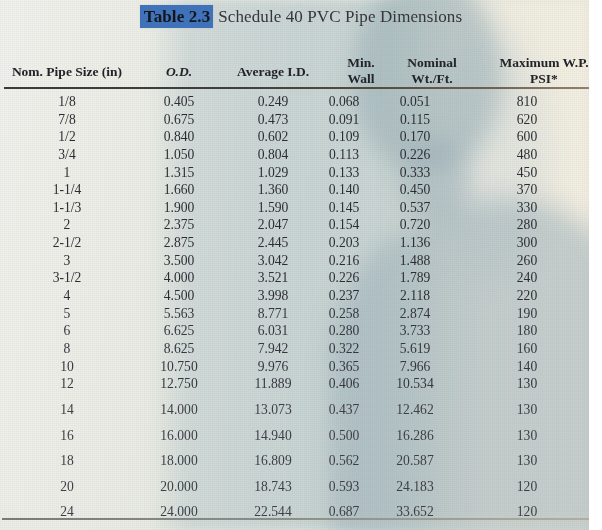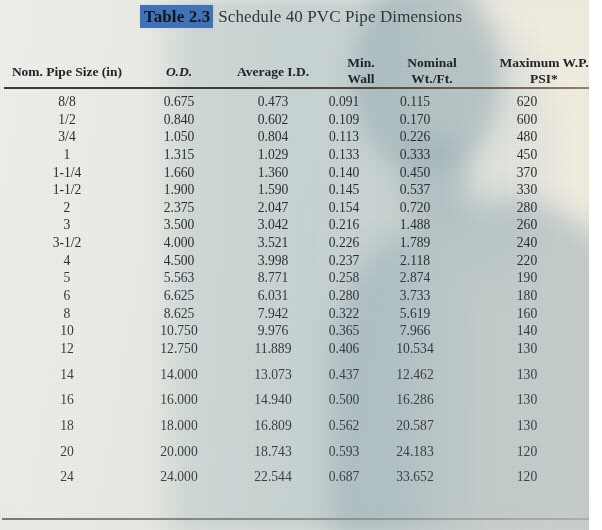--- a/index.html
+++ b/index.html
@@ -221,21 +221,29 @@
           <div>Maximum W.P.</div>
           <div>PSI*</div>
         </div>
       </div>
 
     <div class="rule-top"></div>
     <div class="rule-bottom"></div>
 
     <div class="tbody">
         <div class="row">
-          <div class="cell c-size">8/8</div>
+          <div class="cell c-size">1/8</div>
+          <div class="cell c-od">0.405</div>
+          <div class="cell c-id">0.249</div>
+          <div class="cell c-wall">0.068</div>
+          <div class="cell c-wt">0.051</div>
+          <div class="cell c-psi">810</div>
+        </div>
+        <div class="row">
+          <div class="cell c-size">7/8</div>
           <div class="cell c-od">0.675</div>
           <div class="cell c-id">0.473</div>
           <div class="cell c-wall">0.091</div>
           <div class="cell c-wt">0.115</div>
           <div class="cell c-psi">620</div>
         </div>
         <div class="row">
           <div class="cell c-size">1/2</div>
           <div class="cell c-od">0.840</div>
           <div class="cell c-id">0.602</div>
@@ -261,34 +269,42 @@
         </div>
         <div class="row">
           <div class="cell c-size">1-1/4</div>
           <div class="cell c-od">1.660</div>
           <div class="cell c-id">1.360</div>
           <div class="cell c-wall">0.140</div>
           <div class="cell c-wt">0.450</div>
           <div class="cell c-psi">370</div>
         </div>
         <div class="row">
-          <div class="cell c-size">1-1/2</div>
+          <div class="cell c-size">1-1/3</div>
           <div class="cell c-od">1.900</div>
           <div class="cell c-id">1.590</div>
           <div class="cell c-wall">0.145</div>
           <div class="cell c-wt">0.537</div>
           <div class="cell c-psi">330</div>
         </div>
         <div class="row">
           <div class="cell c-size">2</div>
           <div class="cell c-od">2.375</div>
           <div class="cell c-id">2.047</div>
           <div class="cell c-wall">0.154</div>
           <div class="cell c-wt">0.720</div>
           <div class="cell c-psi">280</div>
+        </div>
+        <div class="row">
+          <div class="cell c-size">2-1/2</div>
+          <div class="cell c-od">2.875</div>
+          <div class="cell c-id">2.445</div>
+          <div class="cell c-wall">0.203</div>
+          <div class="cell c-wt">1.136</div>
+          <div class="cell c-psi">300</div>
         </div>
         <div class="row">
           <div class="cell c-size">3</div>
           <div class="cell c-od">3.500</div>
           <div class="cell c-id">3.042</div>
           <div class="cell c-wall">0.216</div>
           <div class="cell c-wt">1.488</div>
           <div class="cell c-psi">260</div>
         </div>
         <div class="row">

